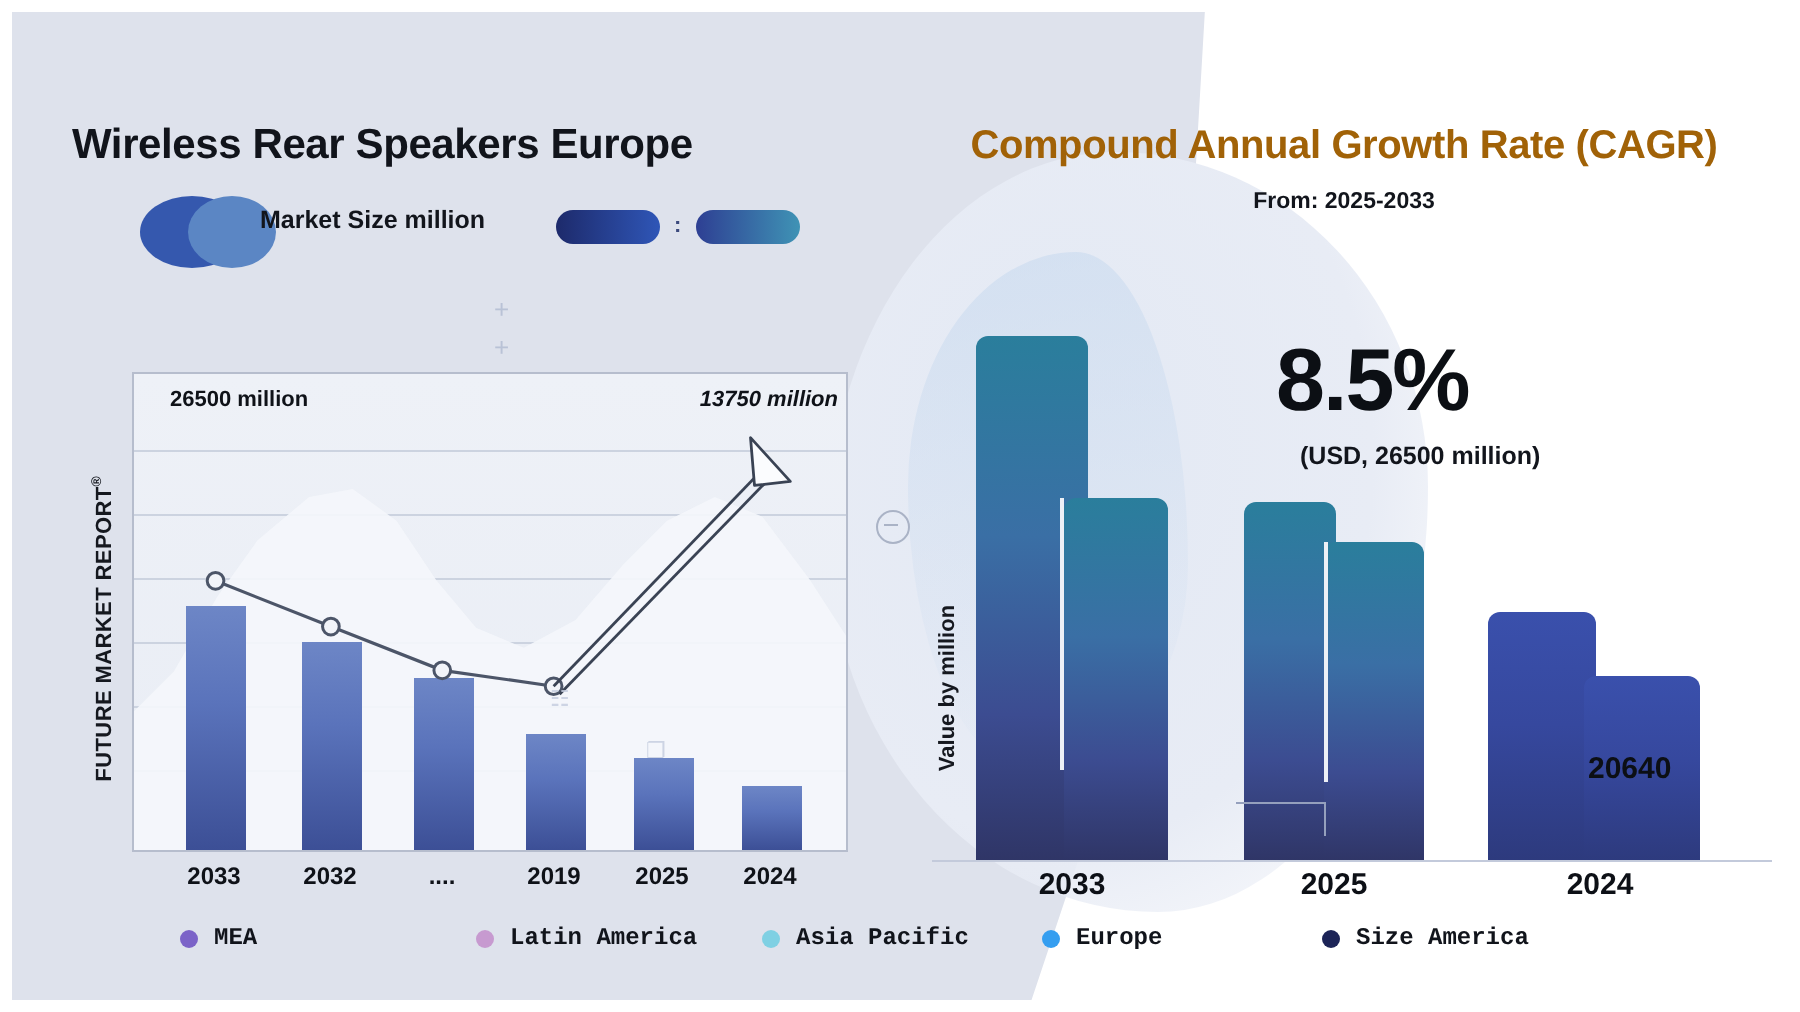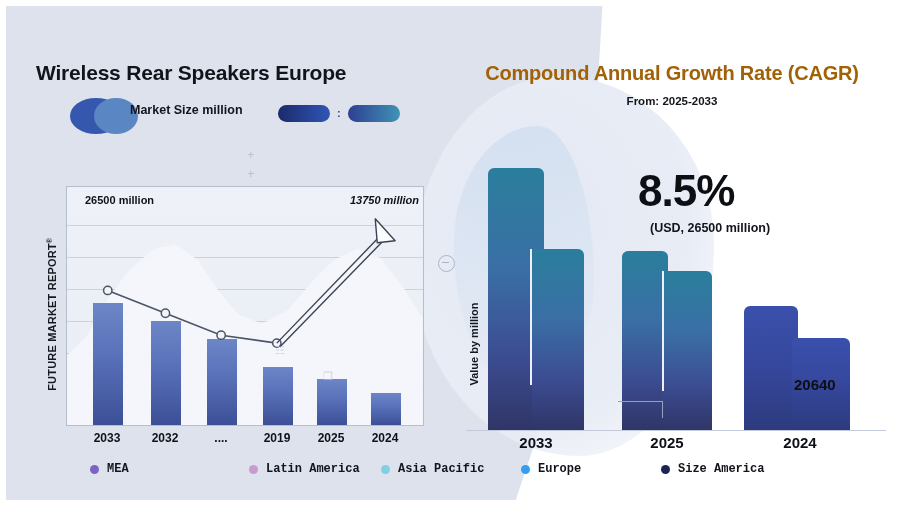--- a/index.html
+++ b/index.html
@@ -508,21 +508,21 @@
       <div class="rxtick" style="left:201px;">2025</div>
       <div class="rxtick" style="left:334px;">2024</div>
     </div>
   </div>
 
   <div class="legend-row">
     <div class="legend-item" style="left:84px;">
       <span class="legend-dot" style="background:#7b63c8;"></span>
       <span class="legend-text">MEA</span>
     </div>
-    <div class="legend-item" style="left:243px;">
+    <div class="legend-item" style="left:232px;">
       <span class="legend-dot" style="background:#c79ad0;"></span>
       <span class="legend-text">Latin America</span>
     </div>
     <div class="legend-item" style="left:375px;">
       <span class="legend-dot" style="background:#7fd0e3;"></span>
       <span class="legend-text">Asia Pacific</span>
     </div>
     <div class="legend-item" style="left:515px;">
       <span class="legend-dot" style="background:#359ef0;"></span>
       <span class="legend-text">Europe</span>

